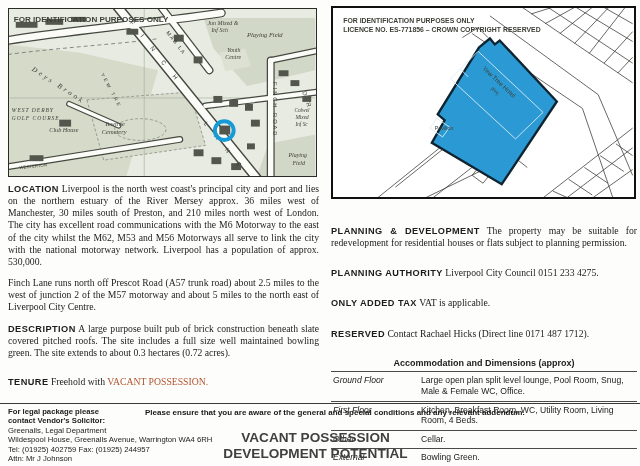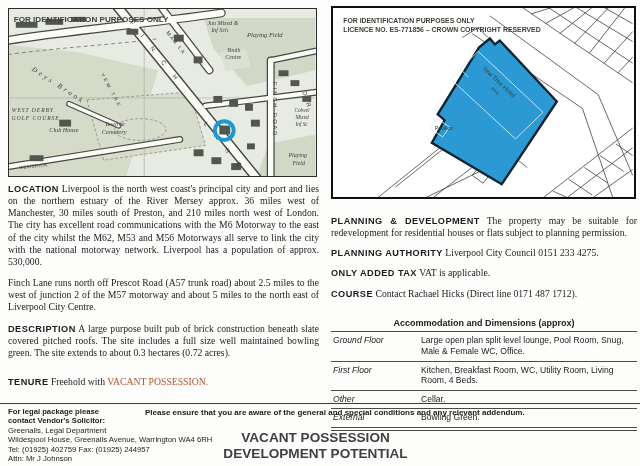--- a/index.html
+++ b/index.html
@@ -9,21 +9,21 @@
   
   .map-frame{position:absolute;box-sizing:border-box;}
   #street-map{left:8px;top:8px;width:309px;height:169px;border:1.5px solid #2b2b28;background:#e8ebe2;}
   #site-plan{left:331px;top:6px;width:305px;height:193px;border:2px solid #101010;background:#ffffff;}
   .map-frame svg{display:block;width:100%;height:100%;}
 
   
   .col-left{position:absolute;left:8px;top:183px;width:311px;}
   .col-right{position:absolute;left:331px;top:207px;width:306px;}
   p.body{font-size:9.7px;line-height:12.15px;text-align:justify;margin:0 0 9px 0;}
-  .col-right p.body{margin:8px 0 8px 0;}
+  .col-right p.body{margin:18px 0 8px 0;}
   .h{font-family:Liberation Sans, sans-serif;font-weight:bold;font-size:9.2px;letter-spacing:.45px;}
   .red-inline{color:#b2532d;}
 
   
   .acc-table{font-family:"Liberation Sans",sans-serif;font-size:8.6px;line-height:10.6px;margin-top:16px;color:#1b1b1b;}
   .acc-title{font-weight:bold;text-align:center;font-size:9px;padding:2px 0 3px 0;}
   .acc-row{display:flex;border-top:1px solid #4a4a46;padding:3px 0 4px 2px;}
   .acc-row .lbl{width:88px;flex:none;font-style:italic;}
   .acc-row .val{flex:1;}
   .acc-bottom{border-top:1px solid #4a4a46;margin-top:0;}
@@ -234,21 +234,21 @@
   <div class="col-right">
     <p class="body"><span class="h">PLANNING  &amp;  DEVELOPMENT</span>
       <span>The property may be suitable for redevelopment for residential houses or flats subject to planning permission.</span></p>
 
     <p class="body"><span class="h">PLANNING AUTHORITY</span>
       <span>Liverpool City Council  0151 233 4275.</span></p>
 
     <p class="body"><span class="h">ONLY ADDED TAX</span>
       <span>VAT is applicable.</span></p>
 
-    <p class="body"><span class="h">COURSE</span>
+    <p class="body"><span class="h">RESERVED</span>
       <span>Contact Rachael Hicks (Direct line 0171 487 1712).</span></p>
 
     <div class="acc-table">
       <div class="acc-title">Accommodation and Dimensions (approx)</div>
       <div class="acc-row">
         <span class="lbl">Ground Floor</span>
         <span class="val">Large open plan split level lounge, Pool Room, Snug, Male &amp; Female WC, Office.</span>
       </div>
       <div class="acc-row">
         <span class="lbl">First Floor</span>

